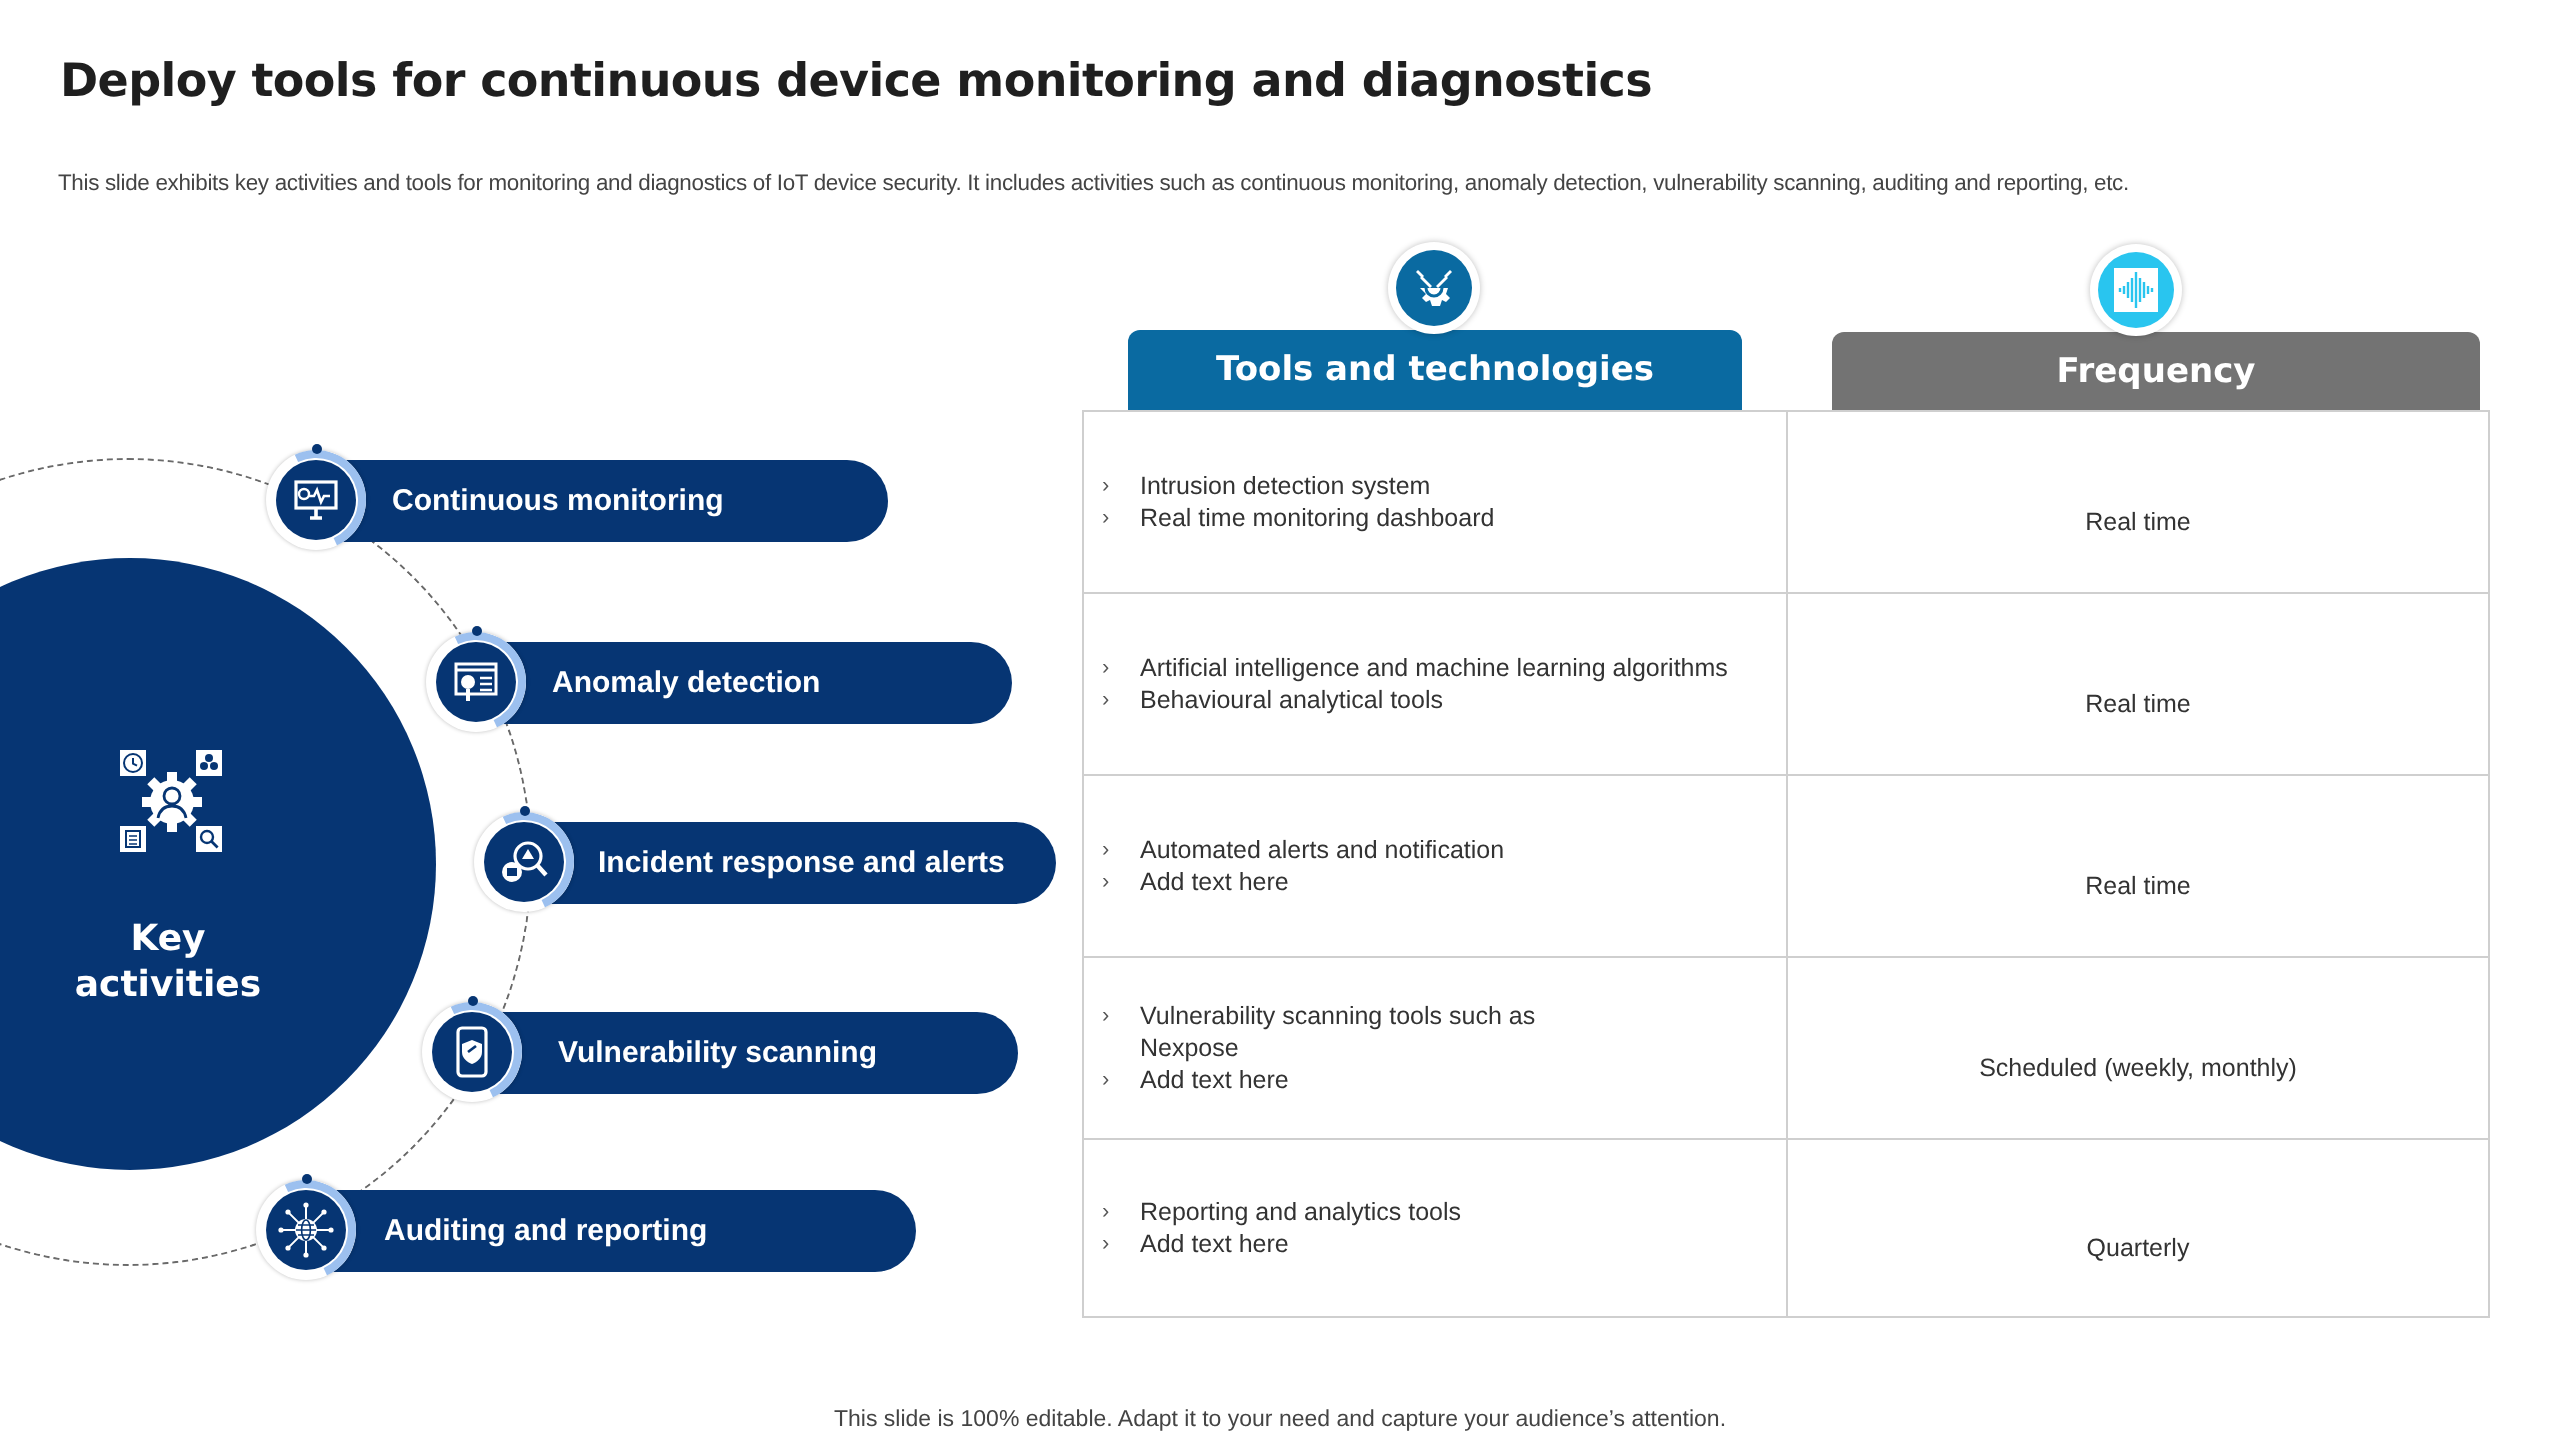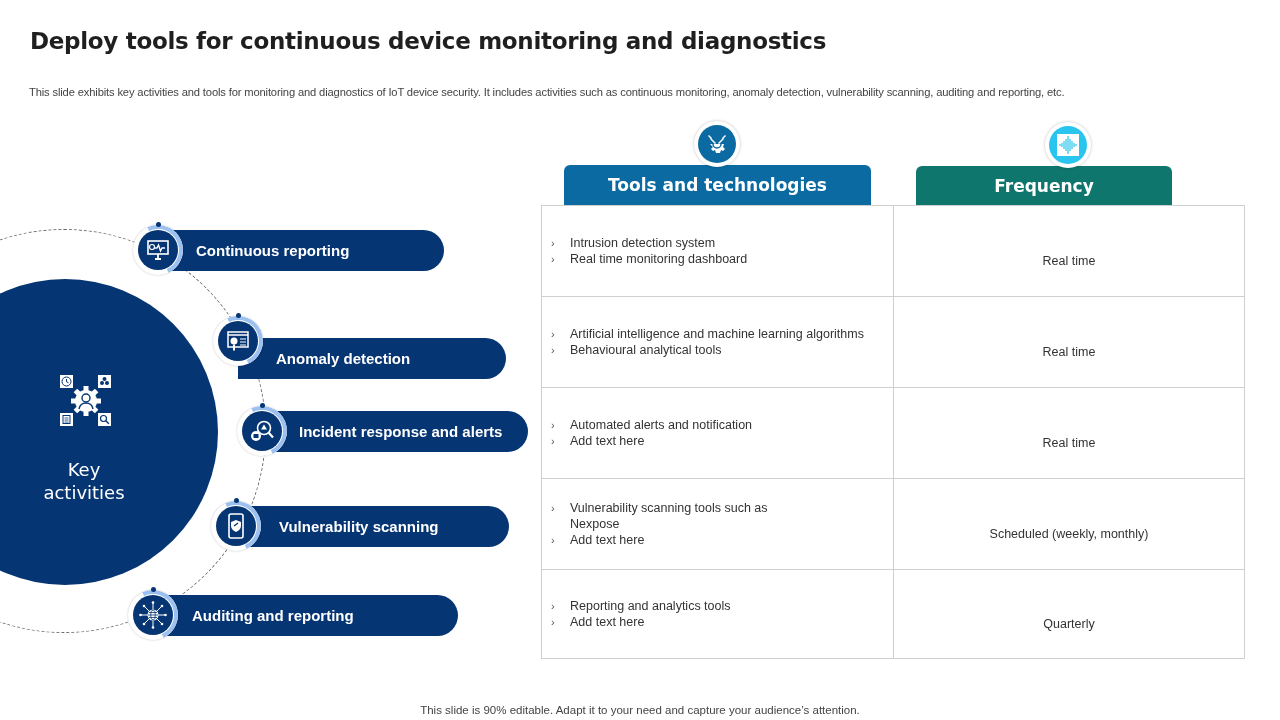--- a/index.html
+++ b/index.html
@@ -4,21 +4,21 @@
 <style>
   html, body { margin:0; padding:0; }
   body { width:1280px; height:720px; position:relative; overflow:hidden; background:#ffffff; font-family:"Liberation Sans", sans-serif; color:#333; }
   .abs { position:absolute; }
   .title { left:30px; top:28px; font-family:"DejaVu Sans", sans-serif; font-weight:bold; font-size:23px; color:#1f1f1f; letter-spacing:-0.3px; white-space:nowrap; }
   .subtitle { left:29px; top:86px; font-size:11.2px; color:#444; white-space:nowrap; letter-spacing:-0.15px; }
   .footer { left:0; width:1280px; top:704px; text-align:center; font-size:11.5px; color:#444; }
 
   .big-circle { left:-88px; top:279px; width:306px; height:306px; border-radius:50%; background:#063573; }
   .arc { left:-138px; top:229px; width:404px; height:404px; border-radius:50%; border:1px dashed #6a6a6a; box-sizing:border-box; }
-  .key-label { left:20px; top:458px; width:128px; text-align:center; color:#fff; font-family:"DejaVu Sans", sans-serif; font-weight:normal; font-size:18px; line-height:23px; }
+  .key-label { left:20px; top:458px; width:128px; text-align:center; color:#fff; font-family:"DejaVu Sans", sans-serif; font-weight:bold; font-size:18px; line-height:23px; }
   .key-icon { left:58px; top:373px; width:56px; height:56px; }
 
   .pill { height:41px; background:#063573; border-radius:0 21px 21px 0; color:#fff; font-weight:bold; font-size:15px; display:flex; align-items:center; box-sizing:border-box; }
   .pill span { white-space:nowrap; }
   .icon-ring { width:50px; height:50px; border-radius:50%; background:#fff; box-sizing:border-box; display:flex; align-items:center; justify-content:center; box-shadow:0 0 2px rgba(0,0,0,0.25); }
   .icon-ring .arcpart { position:absolute; left:0; top:0; width:50px; height:50px; border-radius:50%; border:4px solid transparent; border-top-color:#9cc0ef; border-right-color:#9cc0ef; box-sizing:border-box; transform:rotate(20deg); }
   .icon-core { width:40px; height:40px; border-radius:50%; background:#063573; display:flex; align-items:center; justify-content:center; position:relative; z-index:1; }
   .dot { width:5px; height:5px; border-radius:50%; background:#063573; }
 
   .hdr { height:40px; border-radius:6px 6px 0 0; color:#fff; font-family:"DejaVu Sans", sans-serif; font-weight:bold; font-size:17px; display:flex; align-items:center; justify-content:center; }
@@ -73,36 +73,36 @@
       <path d="M-7 8c1-5 4-6 7-6s6 1 7 6" fill="none" stroke="#063573" stroke-width="1.4"></path>
     </g>
   </svg>
 </div>
 <div class="abs key-label">
   <div>Key</div>
   <div>activities</div>
 </div>
 
 <div class="abs pill" style="left:158px; top:230px; width:286px; padding-left:38px;">
-  <span>Continuous reporting</span>
+  <span>Continuous monitoring</span>
 </div>
 <div class="abs icon-ring" style="left:133px; top:225px;">
   <div class="arcpart"></div>
   <div class="icon-core">
     <svg width="24" height="22" viewBox="0 0 24 22">
         <rect x="2" y="2" width="20" height="13" fill="none" stroke="#fff" stroke-width="1.6"></rect>
         <path d="M8 9h3l1.5-3 2 6 1.5-3h3" fill="none" stroke="#fff" stroke-width="1.3"></path>
         <circle cx="6" cy="8" r="2.5" fill="none" stroke="#fff" stroke-width="1.2"></circle>
         <path d="M9 20h6M12 15v5" stroke="#fff" stroke-width="1.8"></path>
       </svg>
   </div>
 </div>
 <div class="abs dot" style="left:156px; top:222px;"></div>
 
-<div class="abs pill" style="left:238px; top:321px; width:268px; padding-left:38px;margin-top:17px;">
+<div class="abs pill" style="left:238px; top:321px; width:268px; padding-left:38px;">
   <span>Anomaly  detection</span>
 </div>
 <div class="abs icon-ring" style="left:213px; top:316px;">
   <div class="arcpart"></div>
   <div class="icon-core">
     <svg width="24" height="24" viewBox="0 0 24 24">
         <rect x="2" y="3" width="20" height="15" fill="none" stroke="#fff" stroke-width="1.5"></rect>
         <path d="M2 6h20" stroke="#fff" stroke-width="1.5"></path>
         <path d="M14 10h6M14 13h6M14 16h6" stroke="#fff" stroke-width="1.2"></path>
         <circle cx="8" cy="12" r="3.5" fill="#fff"></circle>
@@ -184,21 +184,21 @@
           <path d="M4 3l3 3-1 1-3-3z"></path>
           <path d="M20 3l-3 3 1 1 3-3z"></path>
           <path d="M6 6l5 5-1 1-5-5zM18 6l-5 5 1 1 5-5z"></path>
           <path d="M5 12h14l-1 3 2 2-2 2-2-1-1 3h-4l-1-3-2 1-2-2 2-2z"></path>
         </g>
         <path d="M8 12a4 4 0 0 0 8 0" fill="none" stroke="#0a6aa1" stroke-width="1.5"></path>
       </svg>
   </div>
 </div>
 
-<div class="abs hdr" style="left:916px; top:166px; width:256px; background:#0f766e;">
+<div class="abs hdr" style="left:916px; top:166px; width:324px; background:#737373;">
   <span>Frequency</span>
 </div>
 <div class="abs hdr-icon" style="left:1045px; top:122px;">
   <div class="inner" style="background:#29c5ef;">
     <svg width="26" height="26" viewBox="0 0 26 26">
         <rect x="2" y="2" width="22" height="22" fill="#fff"></rect>
         <g stroke="#29c5ef" stroke-width="1.2">
           <path d="M5 12v2M7 11v4M9 9v8M11 7v12M13 4v18M15 7v12M17 9v8M19 11v4M21 12v2"></path>
         </g>
       </svg>
@@ -266,13 +266,13 @@
         </div>
       <div class="bullet">
           <span class="chev">›</span>
           <span>Add text here</span>
         </div>
     </div>
     <div class="cell-freq">Quarterly</div>
   </div>
 </div>
 
-<div class="abs footer">This slide is 90% editable. Adapt it to your need and capture your audience’s attention.</div>
+<div class="abs footer">This slide is 100% editable. Adapt it to your need and capture your audience’s attention.</div>
 
 </body></html>

